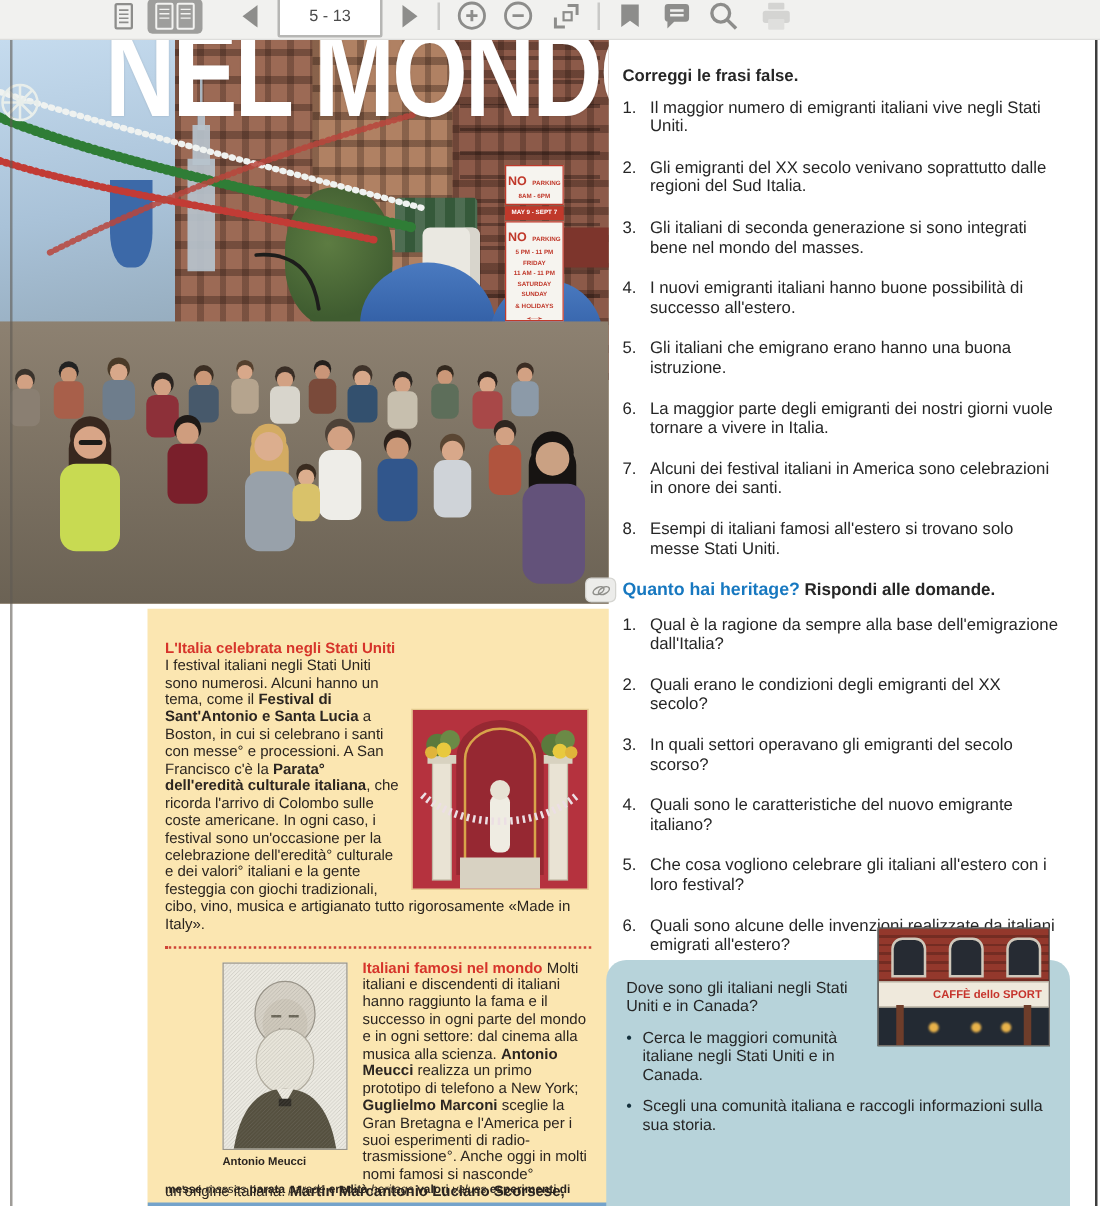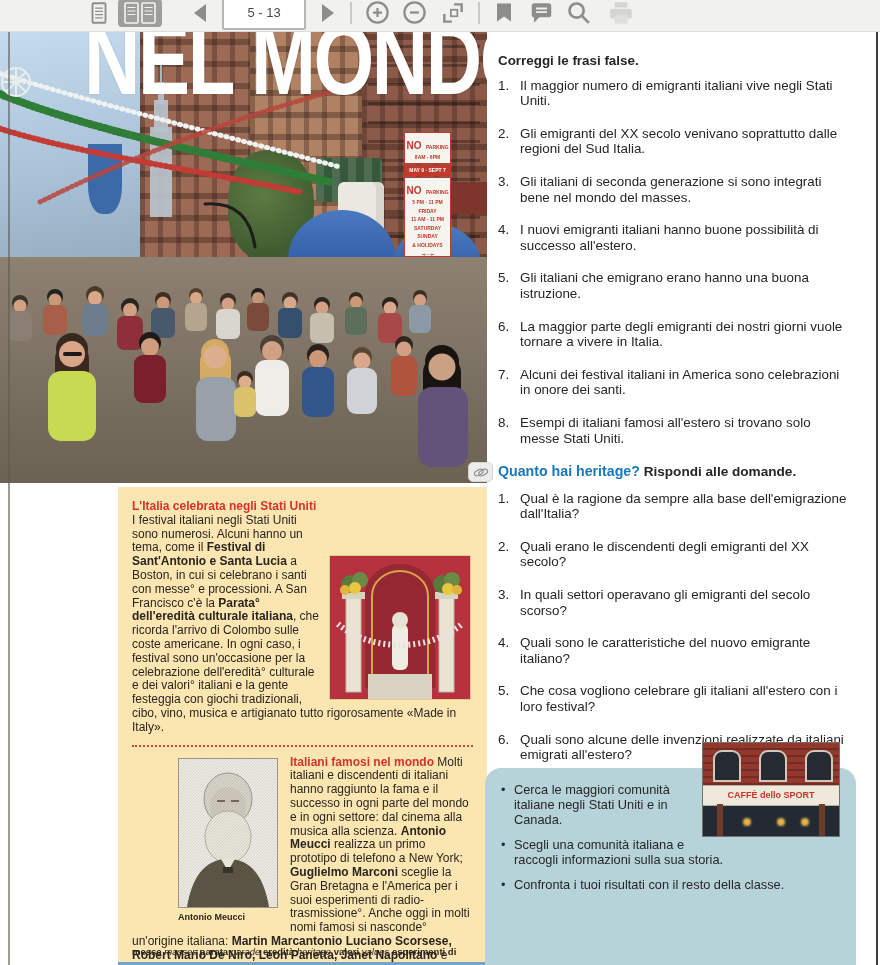--- a/index.html
+++ b/index.html
@@ -53,21 +53,21 @@
   .psign2{top:145px;height:80px;padding-top:2px;}
   .psign .no{font-size:10px;font-weight:900;line-height:10px;position:static;display:inline;}
   .psign .pk{font-size:5px;font-weight:bold;position:static;display:inline;}
   .psign .ln{position:static;display:block;font-size:5px;font-weight:bold;line-height:8.5px;}
   .psign .arr{position:static;display:block;font-size:8px;font-weight:bold;transform:scaleX(2.6);line-height:9px;}
   .nelmondo{left:84px;top:-30px;z-index:20;color:#fff;font-weight:900;font-size:100px;
             letter-spacing:-3px;transform:scaleX(.78);transform-origin:left top;white-space:nowrap;
             text-shadow:0 0 2px rgba(0,0,0,.15);}
   
   .culture{position:absolute;left:118px;top:455px;width:369px;height:478px;background:#fbe6b1;
-           padding:13px 14px 0 14px;box-sizing:border-box;font-size:12px;line-height:13.8px;
+           padding:25px 14px 0 14px;box-sizing:border-box;font-size:12px;line-height:13.8px;
            color:#2b2520;overflow:hidden;}
   .culture p{margin:0;text-align:left;}
   .shrine{float:right;width:142px;height:145px;margin:55px 2px 6px 10px;border:1px solid #e3c98f;box-sizing:border-box;}
   .dotsep{clear:both;border:none;border-top:2px dotted #cf4436;margin:10px 0 9px;}
   .meucci{float:left;width:100px;margin:2px 12px 2px 46px;}
   .meucci-img{width:100px;height:150px;border:1px solid #9a9588;box-sizing:border-box;background:#eceae2;}
   .meucci-cap{font-size:9px;font-weight:bold;margin-top:3px;color:#2b2520;}
   .glossary{position:absolute;left:14px;right:14px;bottom:8px;font-size:9.5px;line-height:11px;color:#2b2520;}
   .bluebar{position:absolute;left:0;right:0;bottom:0;height:3px;background:#74a3cb;}
   
@@ -91,21 +91,21 @@
   .prog-head{display:flex;align-items:center;gap:9px;margin-bottom:9px;}
   .prog-head .act-icon{background:#f4f4f1;}
   .prog-title{color:#2d6fb4;font-weight:bold;font-size:27px;letter-spacing:.3px;}
   .caffe{float:right;width:136px;height:93px;margin:-40px 0 8px 12px;border:1px solid #75706a;
          position:relative;overflow:hidden;background:#232a33;}
   .caffe *{position:absolute;}
   .caffe .brick{left:0;top:0;width:136px;height:42px;background:#93382c;
      background-image:repeating-linear-gradient(0deg,rgba(0,0,0,.22) 0 2px,transparent 2px 7px);}
   .caffe .win{top:7px;width:24px;height:28px;background:#262b33;border:2px solid #cfc8bb;border-radius:9px 9px 0 0;}
   .caffe .signband{left:0;top:42px;width:136px;height:19px;background:#efe9dc;border-top:1px solid #b8b0a0;
-     border-bottom:1px solid #b8b0a0;display:flex;align-items:center;justify-content:center;}
+     border-bottom:1px solid #b8b0a0;display:flex;align-items:center;justify-content:center;padding-left:19px;}
   .caffe .signband span{position:static;color:#c6342c;font-weight:bold;font-size:9px;white-space:nowrap;}
   .caffe .pillar{top:61px;width:6px;height:32px;background:#6e3d2a;}
   .caffe .glow{top:75px;width:8px;height:8px;border-radius:50%;background:#e8b24a;filter:blur(1px);}
   .prog-body p{margin:0 0 10px;}
   .prog-bullets{list-style:none;margin:0;padding:0;}
   .prog-bullets li{position:relative;padding-left:13px;margin-bottom:10px;}
   .prog-bullets li::before{content:"•";position:absolute;left:0;color:#14303c;}
 </style>
 </head>
 <body>
@@ -502,21 +502,21 @@
           <span class="quanto-title">Quanto hai heritage?</span>
           <span class="quanto-sub">Rispondi alle domande.</span>
         </div>
         <ol class="qlist">
           <li>
               <span class="num">1.</span>
               <span>Qual è la ragione da sempre alla base dell'emigrazione dall'Italia?</span>
             </li>
           <li>
               <span class="num">2.</span>
-              <span>Quali erano le discendenti degli emigranti del XX secolo?</span>
+              <span>Quali erano le condizioni degli emigranti del XX secolo?</span>
             </li>
           <li>
               <span class="num">3.</span>
               <span>In quali settori operavano gli emigranti del secolo scorso?</span>
             </li>
           <li>
               <span class="num">4.</span>
               <span>Quali sono le caratteristiche del nuovo emigrante italiano?</span>
             </li>
           <li>
@@ -539,23 +539,23 @@
             <div class="win" style="left:102px;"></div>
             <div class="signband">
                 <span>CAFFÈ dello SPORT</span>
               </div>
             <div class="pillar" style="left:14px;"></div>
             <div class="pillar" style="left:116px;"></div>
             <div class="glow" style="left:40px;"></div>
             <div class="glow" style="left:74px;"></div>
             <div class="glow" style="left:98px;"></div>
           </div>
+          <p>Dove sono gli italiani negli Stati Uniti e in Canada?</p>
           <ul class="prog-bullets">
             <li>Cerca le maggiori comunità italiane negli Stati Uniti e in Canada.</li>
             <li>Scegli una comunità italiana e raccogli informazioni sulla sua storia.</li>
-            <li>Confronta i tuoi risultati con il resto della classe.</li>
           </ul>
         </div>
       </div>
 
     </div>
   </div>
 </div>
 
 </body></html>

